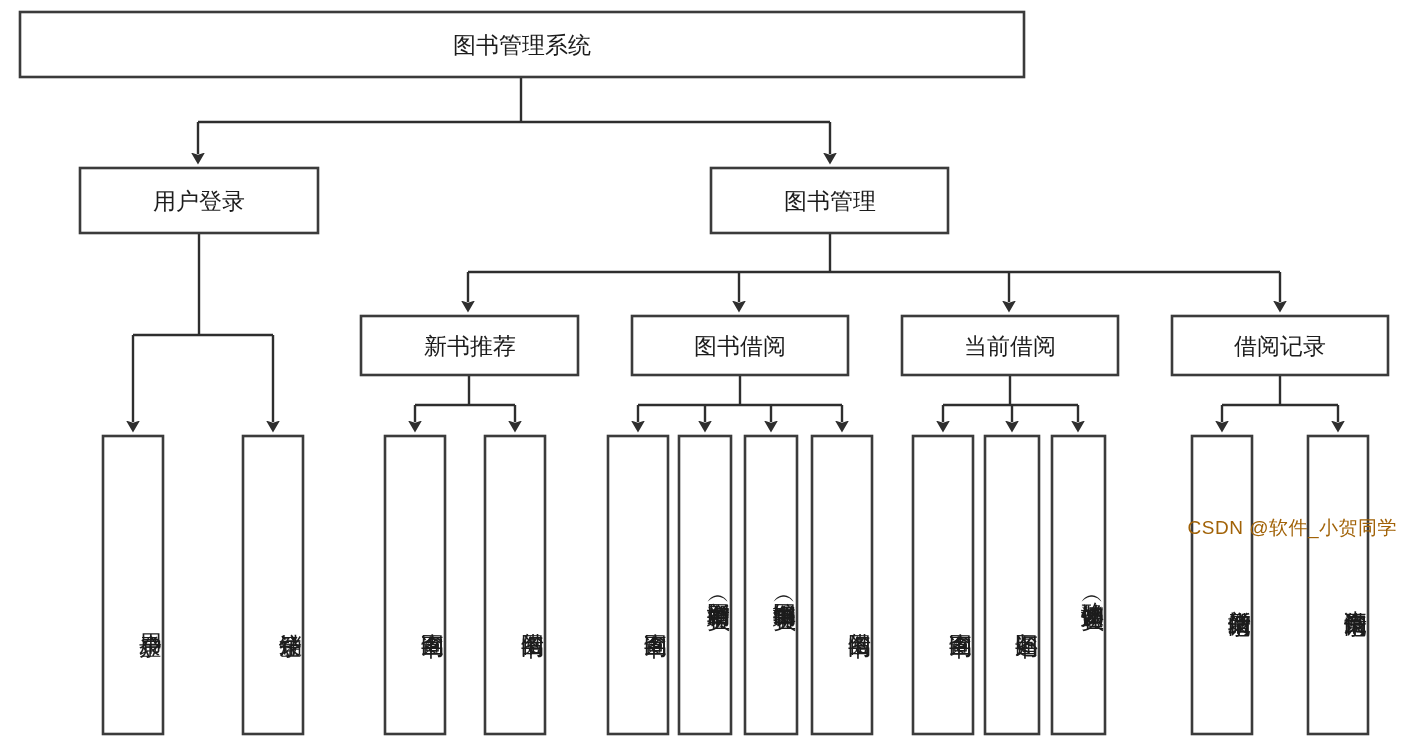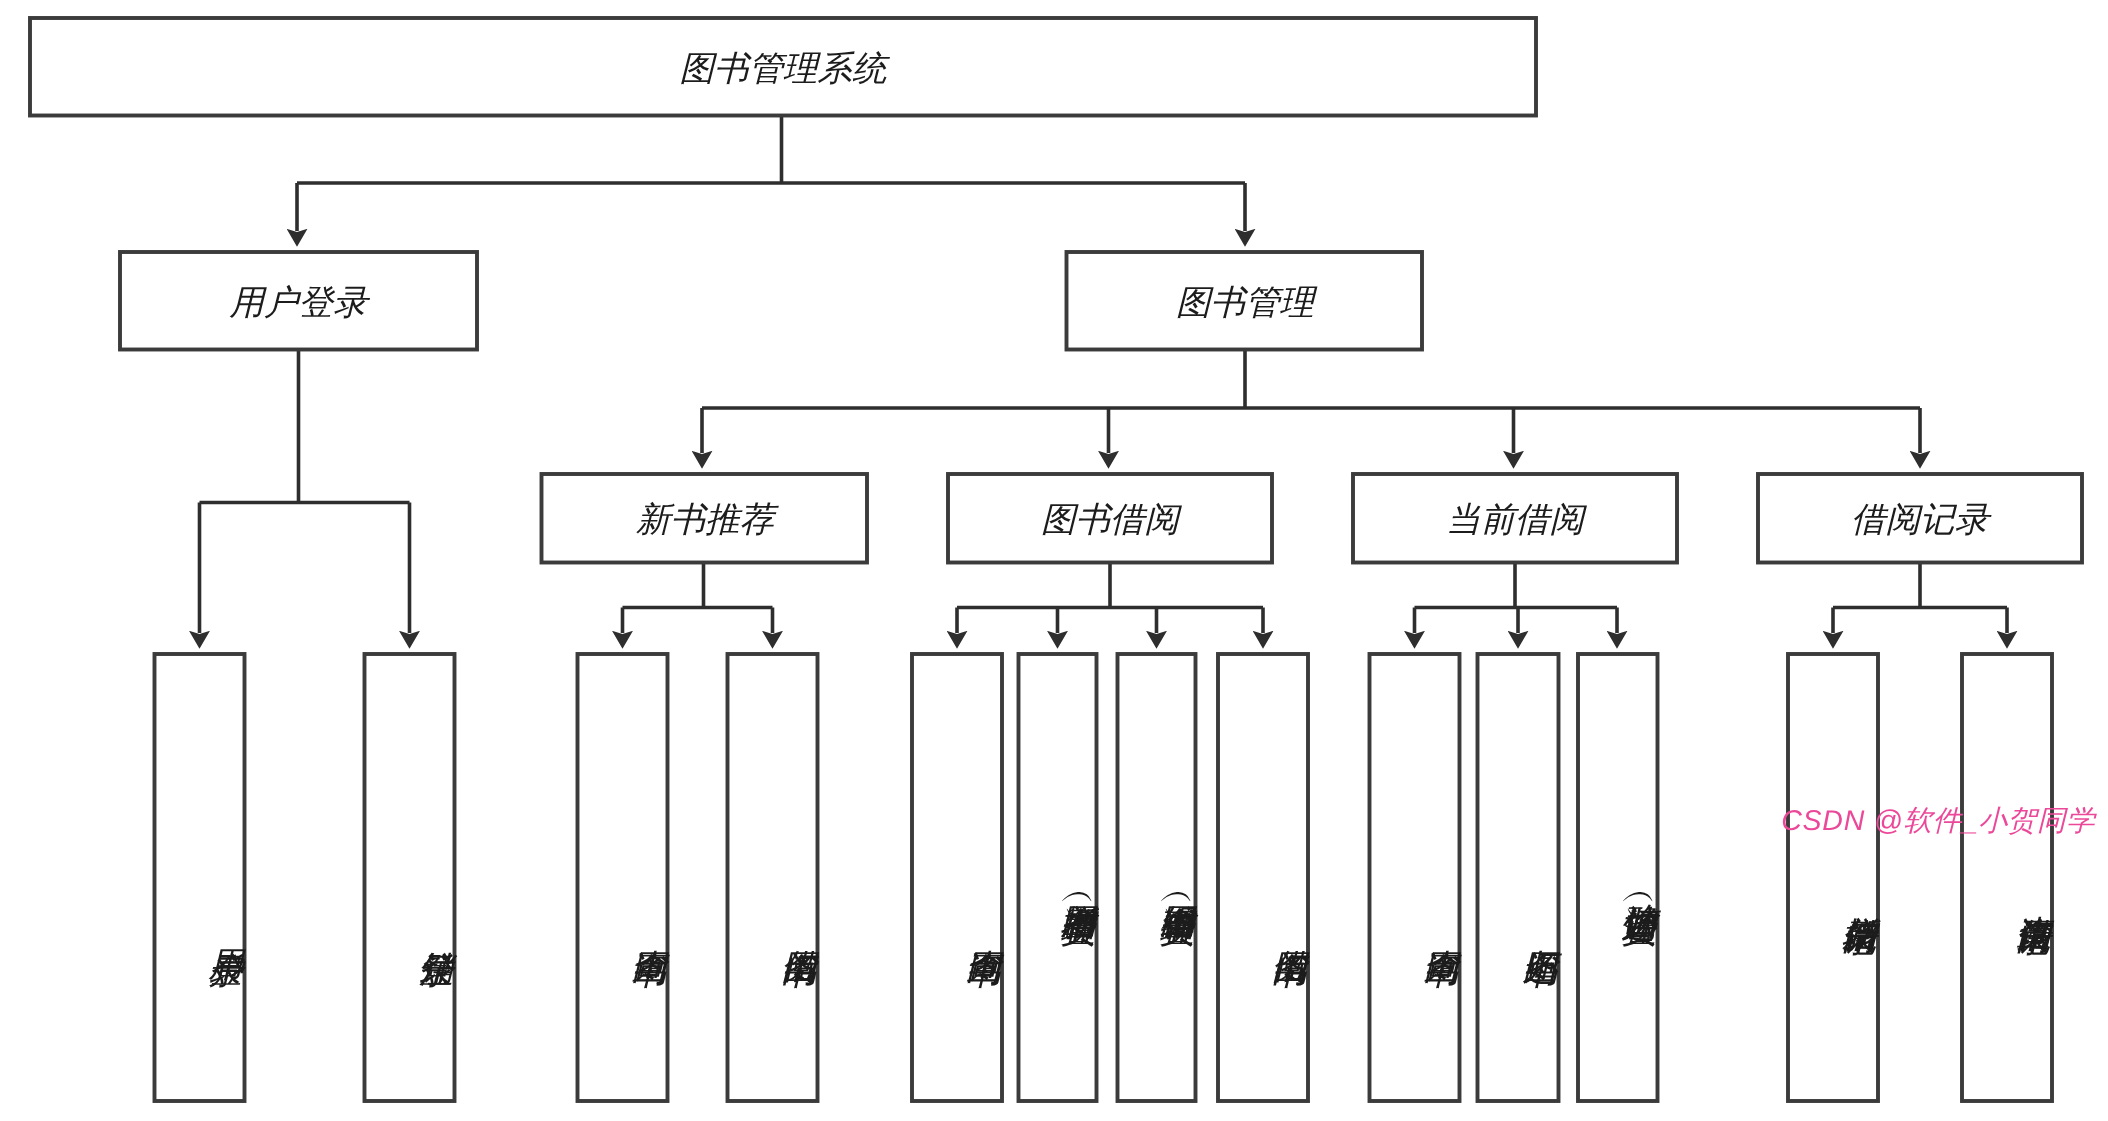--- a/index.html
+++ b/index.html
@@ -11,21 +11,20 @@
     width: 1405px;
     height: 747px;
     font-family: "Liberation Sans", "DejaVu Sans", sans-serif;
     overflow: hidden;
     position: relative;
   }
   #diagram-root {
     position: relative;
     width: 1405px;
     height: 560px;
-    font-style: italic;
   }
   svg.flow {
     position: absolute;
     top: 0;
     left: 0;
     width: 1405px;
     height: 747px;
   }
   .node-box {
     fill: #ffffff;
@@ -61,24 +60,24 @@
     letter-spacing: 1px;
     display: flex;
     align-items: flex-start;
     justify-content: center;
     pointer-events: none;
     user-select: none;
   }
   .watermark {
     position: absolute;
     right: 8px;
-    bottom: 0;
+    bottom: 19px;
     font-family: "Liberation Sans", "DejaVu Sans", sans-serif;
     font-size: 19px;
-    color: #ec4899;
+    color: #a16207;
     letter-spacing: 0.5px;
     white-space: nowrap;
     margin-left: 12px;
   }
 </style>
 </head>
 <body>
 
 <div id="diagram-root">
 

